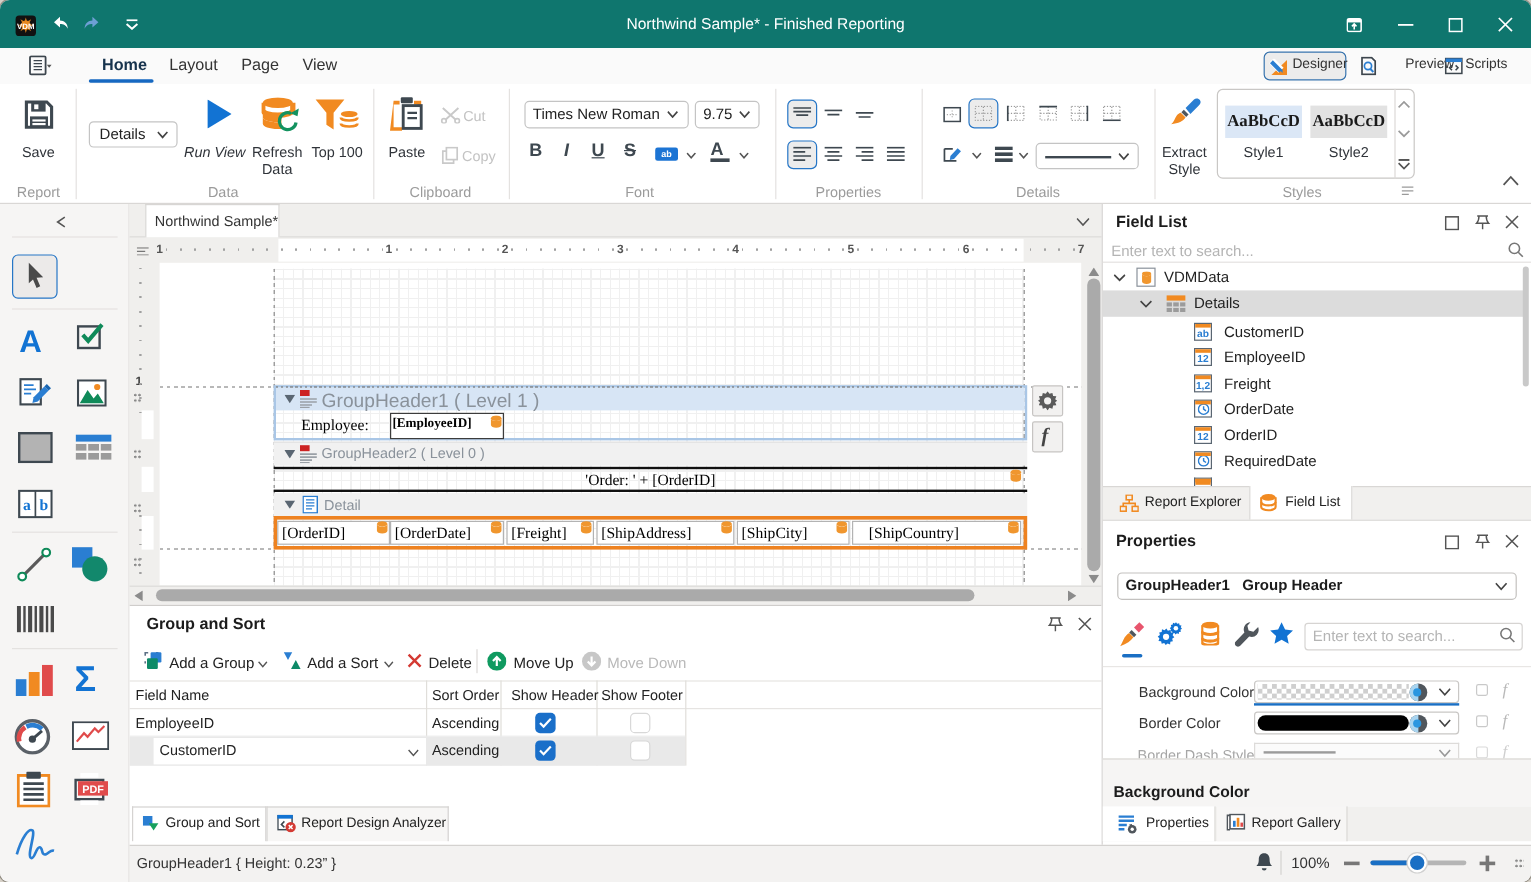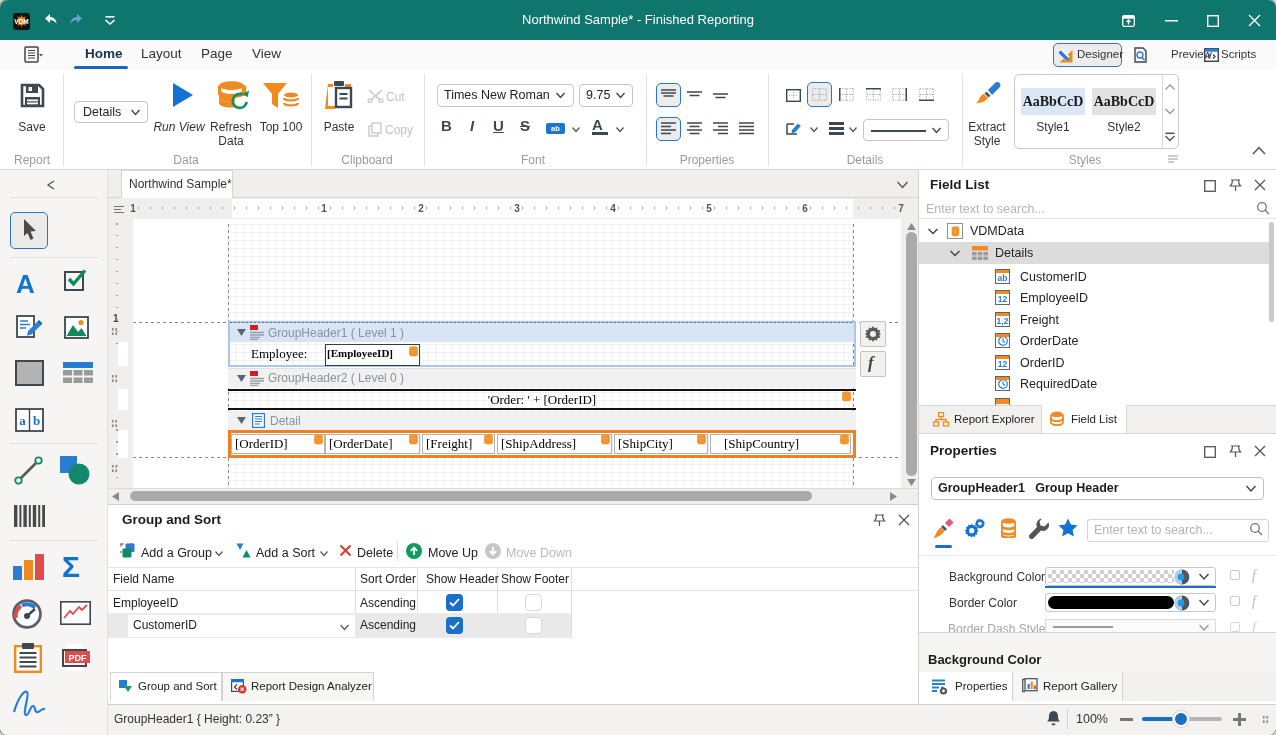--- a/index.html
+++ b/index.html
@@ -464,21 +464,21 @@
   <div class="ab" style="left:122px;top:153px;width:624px;height:19px;background:#d7e5f5;"></div>
   <div class="ab" style="left:122px;top:152px;width:624px;height:1px;background-image:repeating-linear-gradient(to right,#777 0 2px,transparent 2px 4px);"></div>
   <svg class="ab svgi" style="left:129px;top:159px;" width="9" height="7" viewBox="0 0 9 7">
         <path d="M0 0 h9 L4.5 7 Z" fill="#5a6672"></path>
       </svg>
   <svg class="ab svgi" style="left:142px;top:154px;" width="15" height="16" viewBox="0 0 15 16">
     <rect x="0" y="1" width="8" height="5" fill="#cc2222"></rect>
     <path d="M0 8.5 h14 M0 11 h14 M0 13.5 h10" stroke="#9aa0a6" stroke-width="1.4"></path>
     <rect x="0" y="15" width="8" height="1" fill="#9aa0a6"></rect>
   </svg>
-  <div class="ab" style="left:160px;top:156px;font-size:12px;color:#8a929b;">GroupHeader1 ( Level 1 )</div>
+  <div class="ab" style="left:160px;top:156px;font-size:16px;color:#8a929b;">GroupHeader1 ( Level 1 )</div>
   <div class="ab serif" style="left:143px;top:176px;width:56px;font-size:13px;color:#000;">Employee:</div>
   <div class="ab" style="left:217px;top:174px;width:95px;height:22px;border:1px solid #3c3c3c;background:#fff;"></div>
   <div class="ab serif" style="left:219px;top:177px;width:80px;font-size:11px;font-weight:bold;color:#000;">[EmployeeID]</div>
   <svg class="ab svgi cyl" style="left:300px;top:176px;" viewBox="0 0 11 11">
         <ellipse cx="5.5" cy="2.6" rx="4.4" ry="2.3" fill="#f0962e"></ellipse>
         <path d="M1.1 2.6 v5.6 c0 1.3 2 2.3 4.4 2.3 s4.4 -1 4.4 -2.3 v-5.6 c0 1.3 -2 2.3 -4.4 2.3 s-4.4 -1 -4.4 -2.3 Z" fill="#f0962e"></path>
       </svg>
 
   <div class="ab" style="left:120px;top:198px;width:628px;height:20px;background:#f1f1f1;border-top:1px solid #e0e0e0;"></div>
   <svg class="ab svgi" style="left:129px;top:205px;" width="9" height="7" viewBox="0 0 9 7">

